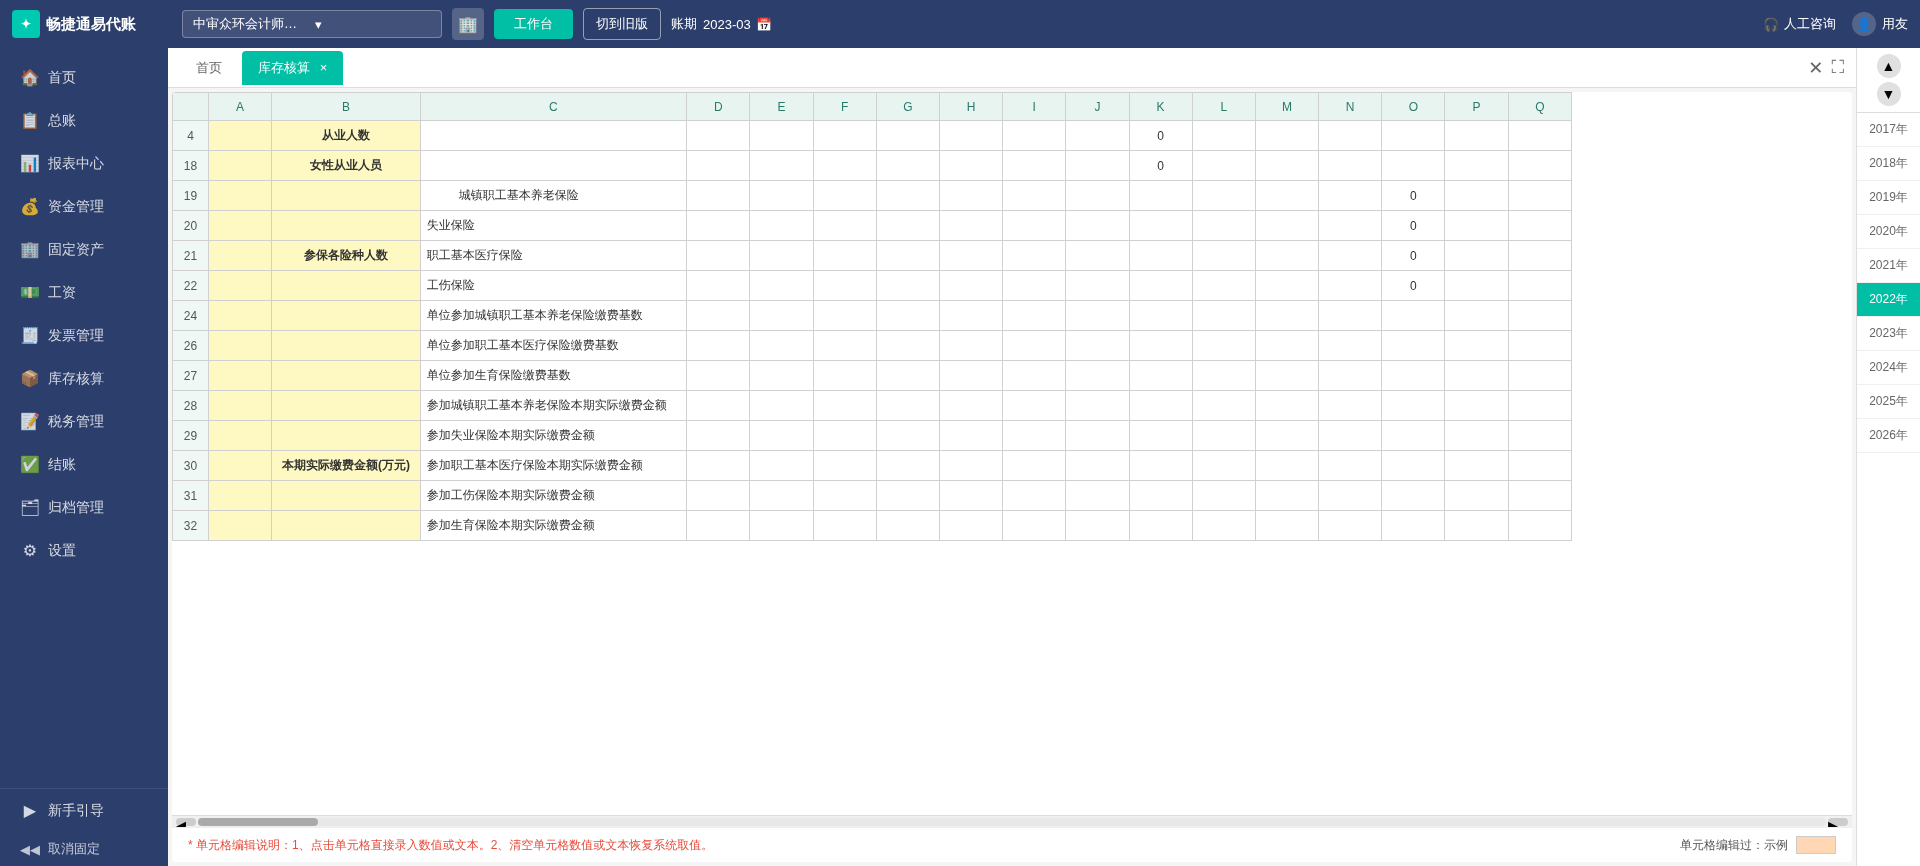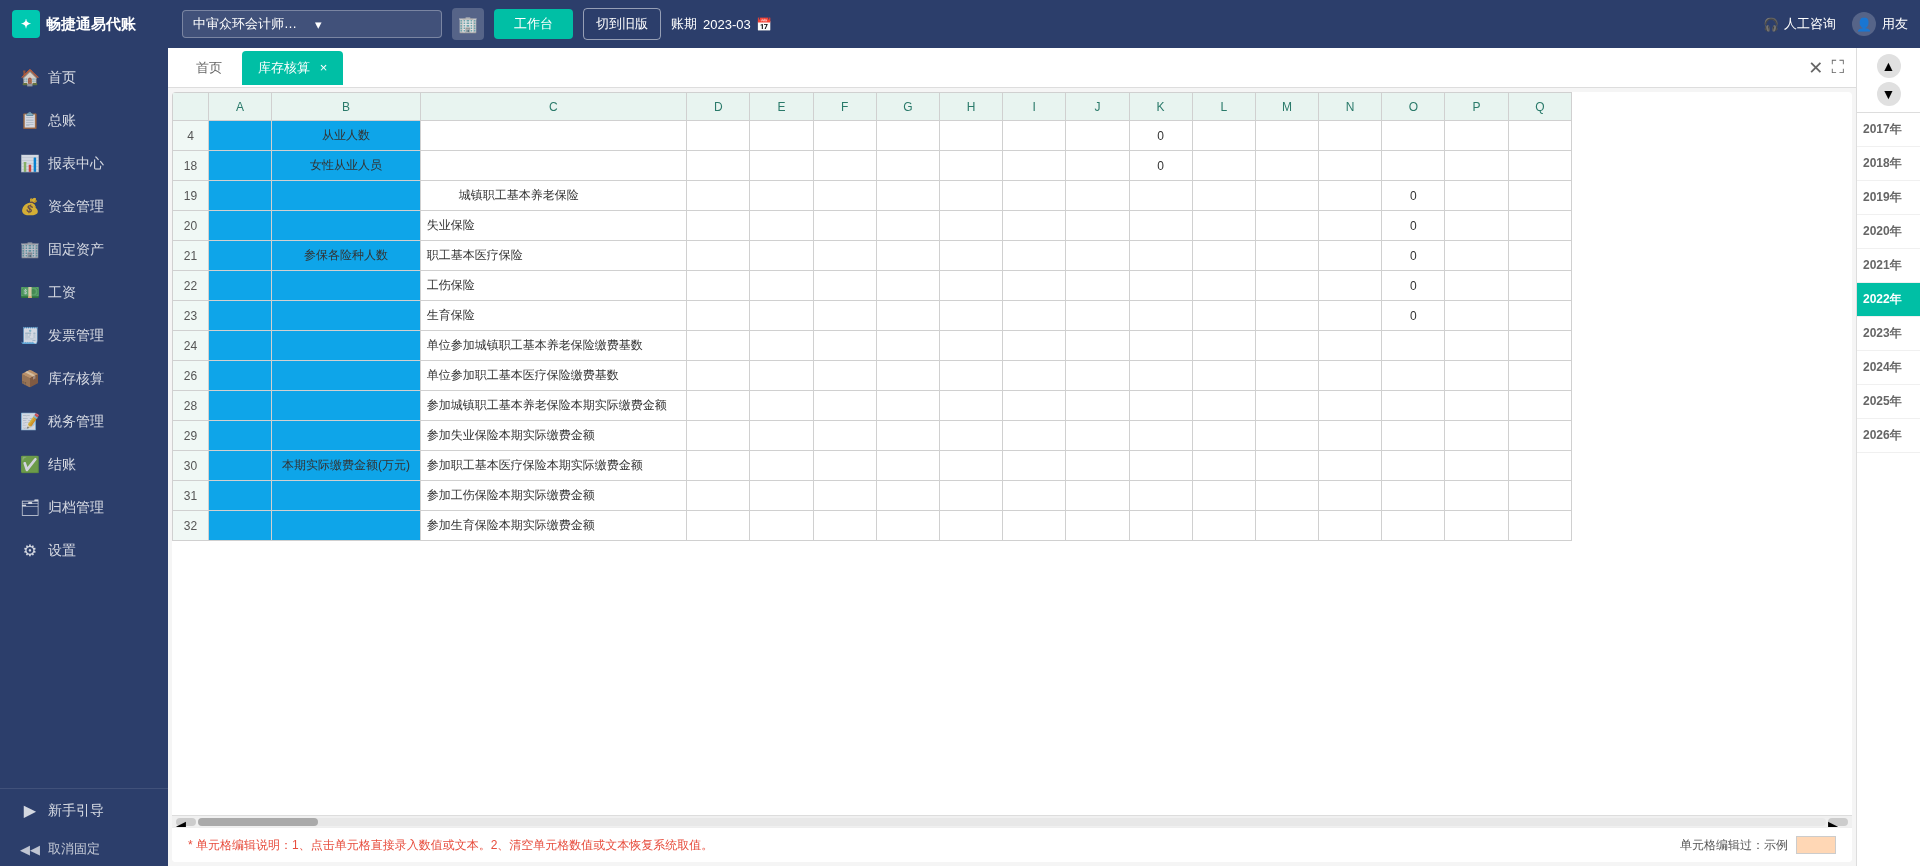--- a/index.html
+++ b/index.html
@@ -263,22 +263,23 @@
       height: 30px;
     }
     table.sheet td.row-num {
       background: #f0f8f5;
       text-align: center;
       color: #555;
       font-size: 12px;
       width: 36px;
     }
     table.sheet td.text-cell {
-      background: #0ea5e9;
+      background: #fef9c3;
       color: #333;
+      font-weight: bold;
     }
     table.sheet td.text-cell-b {
       background: white;
       color: #333;
     }
     table.sheet td.data-cell {
       background: white;
       text-align: right;
       color: #333;
     }
@@ -334,25 +335,25 @@
       overflow: hidden;
     }
     .year-panel-scroll {
       flex: 1;
       overflow-y: auto;
       display: flex;
       flex-direction: column;
     }
     .year-item {
       padding: 8px 6px;
+      text-align: center;
       font-size: 12px;
       color: #666;
       cursor: pointer;
       border-bottom: 1px solid #f0f0f0;
-      font-weight: bold;
     }
     .year-item.active {
       background: #00bfa5;
       color: white;
     }
     .year-panel-top {
       display: flex;
       flex-direction: column;
       align-items: center;
       padding: 6px 0;
@@ -639,40 +640,20 @@
                   <td class="empty-cell"></td>
                   <td class="empty-cell"></td>
                   <td class="empty-cell"></td>
                   <td class="empty-cell"></td>
                   <td class="empty-cell"></td>
                   <td class="data-cell" style="text-align: center;">0</td>
                   <td class="empty-cell"></td>
                   <td class="empty-cell"></td>
                 </tr>
                 <tr>
-                  <td class="row-num">23</td>
-                  <td class="text-cell"></td>
-                  <td class="text-cell"></td>
-                  <td class="text-cell-b" style="min-width: 200px;">生育保险</td>
-                  <td class="empty-cell"></td>
-                  <td class="empty-cell"></td>
-                  <td class="empty-cell"></td>
-                  <td class="empty-cell"></td>
-                  <td class="empty-cell"></td>
-                  <td class="empty-cell"></td>
-                  <td class="empty-cell"></td>
-                  <td class="empty-cell"></td>
-                  <td class="empty-cell"></td>
-                  <td class="empty-cell"></td>
-                  <td class="empty-cell"></td>
-                  <td class="data-cell" style="text-align: center;">0</td>
-                  <td class="empty-cell"></td>
-                  <td class="empty-cell"></td>
-                </tr>
-                <tr>
                   <td class="row-num">24</td>
                   <td class="text-cell"></td>
                   <td class="text-cell"></td>
                   <td class="text-cell-b" style="min-width: 200px;">单位参加城镇职工基本养老保险缴费基数</td>
                   <td class="empty-cell"></td>
                   <td class="empty-cell"></td>
                   <td class="empty-cell"></td>
                   <td class="empty-cell"></td>
                   <td class="empty-cell"></td>
                   <td class="empty-cell"></td>
@@ -683,20 +664,40 @@
                   <td class="empty-cell"></td>
                   <td class="empty-cell"></td>
                   <td class="empty-cell"></td>
                   <td class="empty-cell"></td>
                 </tr>
                 <tr>
                   <td class="row-num">26</td>
                   <td class="text-cell"></td>
                   <td class="text-cell"></td>
                   <td class="text-cell-b" style="min-width: 200px;">单位参加职工基本医疗保险缴费基数</td>
+                  <td class="empty-cell"></td>
+                  <td class="empty-cell"></td>
+                  <td class="empty-cell"></td>
+                  <td class="empty-cell"></td>
+                  <td class="empty-cell"></td>
+                  <td class="empty-cell"></td>
+                  <td class="empty-cell"></td>
+                  <td class="empty-cell"></td>
+                  <td class="empty-cell"></td>
+                  <td class="empty-cell"></td>
+                  <td class="empty-cell"></td>
+                  <td class="empty-cell"></td>
+                  <td class="empty-cell"></td>
+                  <td class="empty-cell"></td>
+                </tr>
+                <tr>
+                  <td class="row-num">27</td>
+                  <td class="text-cell"></td>
+                  <td class="text-cell"></td>
+                  <td class="text-cell-b" style="min-width: 200px;">单位参加生育保险缴费基数</td>
                   <td class="empty-cell"></td>
                   <td class="empty-cell"></td>
                   <td class="empty-cell"></td>
                   <td class="empty-cell"></td>
                   <td class="empty-cell"></td>
                   <td class="empty-cell"></td>
                   <td class="empty-cell"></td>
                   <td class="empty-cell"></td>
                   <td class="empty-cell"></td>
                   <td class="empty-cell"></td>

